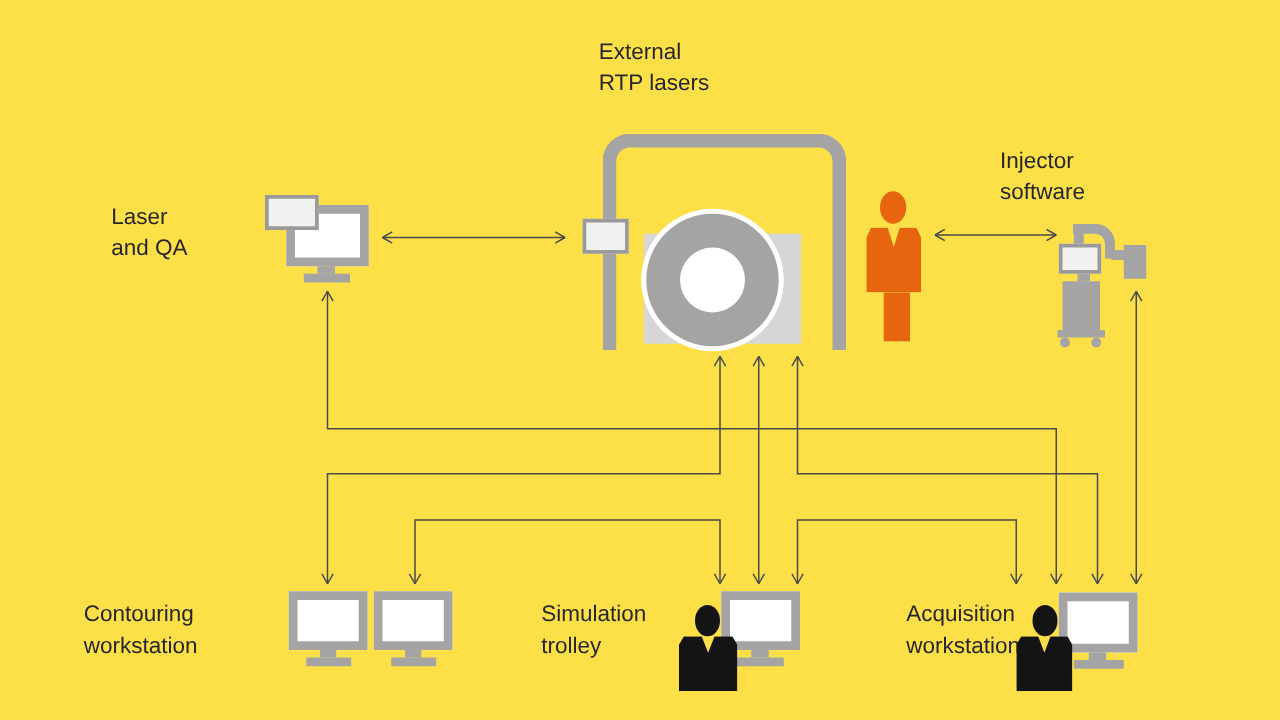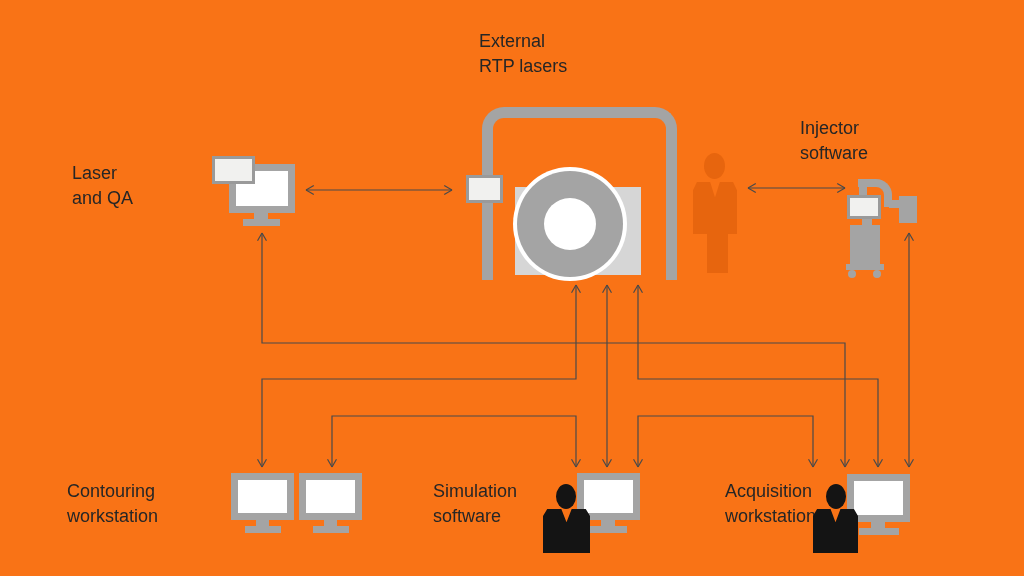--- a/index.html
+++ b/index.html
@@ -1,21 +1,21 @@
 <!DOCTYPE html>
 <html style="--g: #a4a4a4; --lg: #d6d6d6; --fill: #f1f1ef; --bd: #9a9a9a; --orange: #e7650e; --black: #141414; --arrow: #4a4a4a; --text: #262626;"><head>
 <meta charset="utf-8">
 <style>
   :root{
     --g:#a4a4a4; --lg:#d6d6d6; --fill:#f1f1ef; --bd:#9a9a9a;
     --orange:#e7650e; --black:#141414; --arrow:#4a4a4a; --text:#262626;
   }
   html,body{margin:0;padding:0;background:#fff;}
   .canvas{
-    position:relative; width:1024px; height:576px; background:#f97316;
+    position:relative; width:1024px; height:576px; background:#fde047;
     overflow:hidden; font-family:"Liberation Sans", sans-serif;
   }
   #connectors{position:absolute; left:0; top:0; z-index:5;}
   .conn{fill:none; stroke:var(--arrow); stroke-width:1.2px;}
   .label{
     position:absolute; z-index:10; color:var(--text);
     font-size:18px; line-height:25px; white-space:pre-line;
   }
   .abs{position:absolute;}
   .screen{position:absolute; background:#fff; border:7px solid var(--g); box-sizing:border-box; z-index:10;}
@@ -95,28 +95,28 @@
       <line x1="813" y1="467" x2="808.5280787594064" y2="459.18962738290116" class="conn"></line>
       <polyline points="909,233 909,467" class="conn"></polyline>
       <line x1="909" y1="233" x2="904.5280787594064" y2="240.81037261709884" class="conn"></line>
       <line x1="909" y1="233" x2="913.4719212405936" y2="240.81037261709884" class="conn"></line>
       <line x1="909" y1="467" x2="913.4719212405936" y2="459.18962738290116" class="conn"></line>
       <line x1="909" y1="467" x2="904.5280787594064" y2="459.18962738290116" class="conn"></line>
     </svg>
 
   <div class="label" style="left:479px; top:29px;">External
 RTP lasers</div>
-  <div class="label" style="left:72px;  top:161px;">Laser
+  <div class="label" style="left:89px;  top:161px;">Laser
 and QA</div>
   <div class="label" style="left:800px; top:116px;">Injector
 software</div>
   <div class="label" style="left:67px;  top:479px;">Contouring
 workstation</div>
   <div class="label" style="left:433px; top:479px;">Simulation
-software</div>
+trolley</div>
   <div class="label" style="left:682px; top:479px;margin-left:43px;">Acquisition
 workstation</div>
 
   <div class="abs">
     <div class="screen" style="left:229px; top:164px; width:66px; height:49px;"></div>
     <div class="neck" style="left:254px; top:213px; width:14px; height:6px;"></div>
     <div class="base" style="left:243px; top:219px; width:37px; height:7px;"></div>
     <div class="panelbox" style="left:212px; top:156px; width:43px; height:28px;"></div>
   </div>
 

